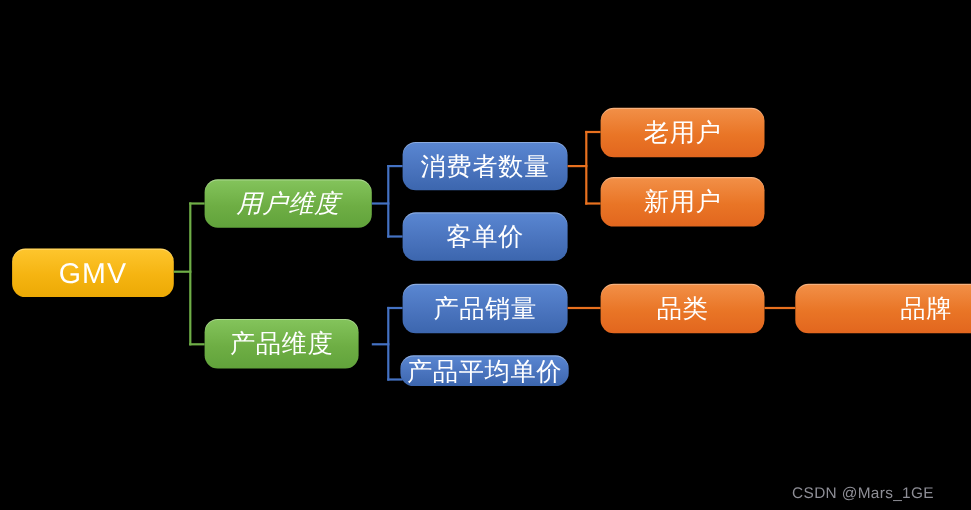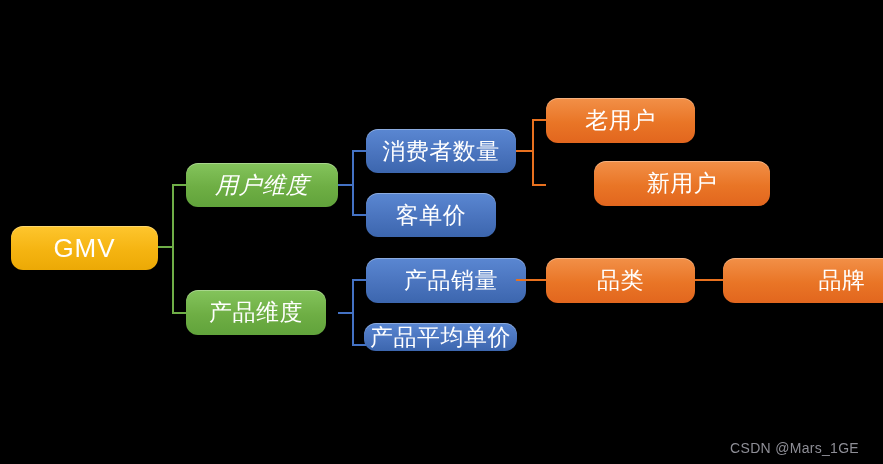--- a/index.html
+++ b/index.html
@@ -43,44 +43,44 @@
     background: linear-gradient(#F29048, #E97526 55%, #E2661E);
   }
   .line {
     position: absolute;
   }
   .line.green-l { background: #6FAE47; box-shadow: none; }
   .line.blue-l { background: #4472C4; box-shadow: none; }
   .line.orange-l { background: #E8711F; box-shadow: none; }
   .watermark {
     position: absolute;
-    right: 24px;
+    right: 34px;
     bottom: 8px;
     color: #8E8E96;
     font-size: 14px;
     letter-spacing: 0.3px;
   }
 </style>
 </head>
 <body>
 
 <div id="stage">
 
   <div class="node gold" style="left:11px; top:226px; width:147px; height:44px;">GMV</div>
 
   <div class="node green" style="left:186px; top:163px; width:152px; height:44px;font-style:italic;">用户维度</div>
   <div class="node green" style="left:186px; top:290px; width:140px; height:45px;">产品维度</div>
 
   <div class="node blue" style="left:366px; top:129px; width:150px; height:44px;">消费者数量</div>
-  <div class="node blue" style="left:366px; top:193px; width:130px; height:44px;">客单价</div>
-  <div class="node blue" style="left:366px; top:258px; width:150px; height:45px;padding-left:10px;">产品销量</div>
+  <div class="node blue" style="left:366px; top:193px; width:150px; height:44px;">客单价</div>
+  <div class="node blue" style="left:366px; top:258px; width:150px; height:45px;">产品销量</div>
   <div class="node blue" style="left:364px; top:323px; width:153px; height:28px;text-align:center;">产品平均单价</div>
 
   <div class="node orange" style="left:546px; top:98px; width:149px; height:45px;">老用户</div>
-  <div class="node orange" style="left:546px; top:161px; width:176px; height:45px;margin-left:48px;">新用户</div>
+  <div class="node orange" style="left:546px; top:161px; width:149px; height:45px;">新用户</div>
   <div class="node orange" style="left:546px; top:258px; width:149px; height:45px;">品类</div>
 
   <div class="node orange" style="left:723px; top:258px; width:164px; height:45px;padding-left:37px;">品牌</div>
 
   <div class="line green-l" style="left:158px; top:246px; width:16px; height:2px;"></div>
   <div class="line green-l" style="left:172px; top:184px; width:2px; height:130px;"></div>
   <div class="line green-l" style="left:172px; top:184px; width:14px; height:2px;"></div>
   <div class="line green-l" style="left:172px; top:312px; width:14px; height:2px;"></div>
 
   <div class="line blue-l" style="left:338px; top:184px; width:16px; height:2px;"></div>

